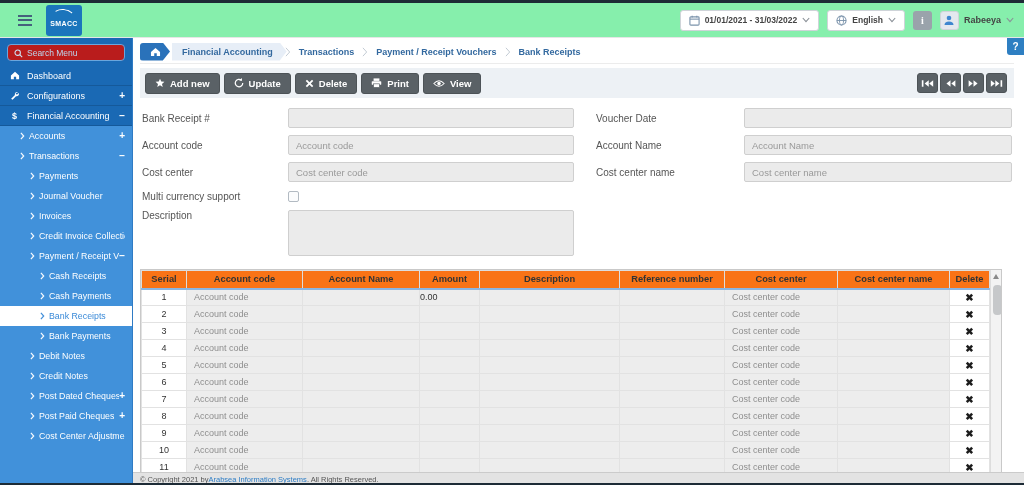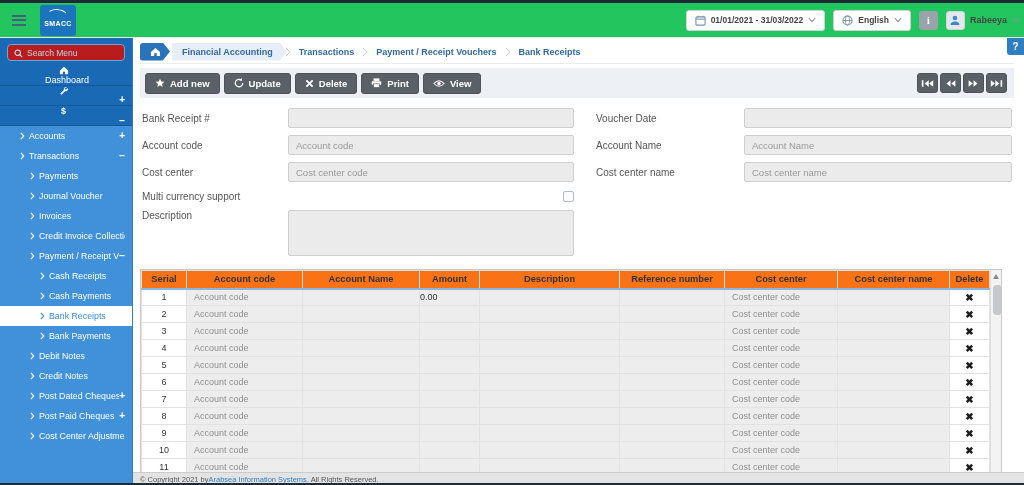--- a/index.html
+++ b/index.html
@@ -2,21 +2,21 @@
 <html><head>
 <meta charset="utf-8">
 <style>
   * { margin:0; padding:0; box-sizing:border-box; }
   html,body { background:#fff; }
   body { font-family:"Liberation Sans", sans-serif; }
   .app { width:1024px; height:485px; position:relative; background:#fff; overflow:hidden; border-bottom:2px solid #1d2b36;}
   .top-strip { height:3px; background:#1d2b36; }
 
   
-  .header { height:35px; background:#22c55e; display:flex; align-items:center; padding:0 4px; border-bottom:1px solid #e6e6e6; }
+  .header { height:35px; background:#86efac; display:flex; align-items:center; padding:0 10px; border-bottom:1px solid #e6e6e6; }
   .hamburger { width:14px; display:flex; flex-direction:column; gap:2.5px; cursor:pointer; margin-left:8px; }
   .hamburger i { display:block; height:2px; background:#45617c; }
   .logo { width:36px; height:31px; background:#1b75bc; border-radius:3px; margin-left:14px; position:relative; display:flex; align-items:flex-end; justify-content:center; }
   .logo .swoosh { position:absolute; top:4px; left:6px; width:23px; height:12px; border:1.6px solid #fff; border-color:#fff transparent transparent transparent; border-radius:50%/ 70% 70% 0 0; transform:rotate(6deg); }
   .logo .brand { color:#fff; font-size:7px; font-weight:bold; letter-spacing:.4px; padding-bottom:9px; }
   .hdr-right { margin-left:auto; display:flex; align-items:center; gap:8px; }
   .chip { display:flex; align-items:center; gap:5px; border:1px solid #cfd4d9; border-radius:3px; height:21px; padding:0 8px; background:#fff; font-size:8.5px; font-weight:600; color:#444; cursor:pointer; }
   .chip svg { display:block; }
   .chev { color:#8a9097; }
   .info-btn { width:19px; height:19px; background:#9aa3ab; border:none; border-radius:3px; color:#fff; font-weight:bold; font-size:10px; font-family:"Liberation Serif", serif; cursor:pointer; }
@@ -32,21 +32,21 @@
   .search-wrap { padding:6px 7px 5px 7px; }
   .search-box { height:17px; background:#b91c1c; border:1px solid #6aa6dd; border-radius:4px; display:flex; align-items:center; gap:4px; padding:0 6px; }
   .search-box input { background:transparent; border:none; outline:none; color:#dceafa; font-size:8.5px; width:90px; font-family:"Liberation Sans", sans-serif; }
   .search-box input::placeholder { color:#bcd8f0; }
   .side-item { height:20px; display:flex; align-items:center; color:#fff; font-size:8.8px; cursor:pointer; padding-right:7px; }
   .side-item.top { background:#1a69b4; border-bottom:1px solid #15599a; font-size:9px; }
   .side-item .s-icon { width:11px; display:flex; justify-content:center; margin-right:7px; font-size:9px; font-weight:bold; }
   .side-item .s-chev { display:flex; margin-right:4px; opacity:.95; }
   .side-item .s-label { white-space:nowrap; overflow:hidden; }
   .side-item .s-exp { margin-left:auto; font-weight:bold; font-size:10px; line-height:10px; }
-  .lvl0 { padding-left:9px;flex-direction:column; }
+  .lvl0 { padding-left:9px; }
   .lvl1 { padding-left:20px; }
   .lvl2 { padding-left:30px; }
   .lvl3 { padding-left:40px; }
   .side-item.selected { background:#fff; color:#3a8ad8; }
 
   
   .main { flex:1; position:relative; padding:0 10px 0 7px; background:#fff; }
   .breadcrumb-row { height:24px; margin-top:2px; display:flex; align-items:center; border-bottom:1px solid #ececec; }
   .crumb-home { width:30px; height:18px; background:#2a72ba; display:flex; align-items:center; justify-content:center; clip-path:polygon(0 0,76% 0,100% 50%,76% 100%,0 100%); border-radius:3px 0 0 3px; cursor:pointer; flex-shrink:0; }
   .crumb { font-size:9px; color:#33699f; font-weight:600; padding:0 10px; height:18px; display:flex; align-items:center; cursor:pointer; white-space:nowrap; }
@@ -57,21 +57,21 @@
   .toolbar { height:30px; background:#edf1f5; margin-top:4px; display:flex; align-items:center; padding:0 5px; }
   .tbtn { height:21px; background:#5a6166; color:#fff; border:1px solid #4d5357; border-radius:3px; font-size:9.5px; font-weight:bold; display:flex; align-items:center; gap:5px; padding:0 9px; margin-right:4px; cursor:pointer; font-family:"Liberation Sans", sans-serif; }
   .tbtn svg { display:block; }
   .navgrp { margin-left:auto; display:flex; gap:2px; margin-right:2px; }
   .nbtn { width:21px; height:20px; background:#5a6166; border:1px solid #4d5357; border-radius:3px; display:flex; align-items:center; justify-content:center; cursor:pointer; }
 
   
   .form-area { display:flex; padding:10px 2px 2px 2px; }
   .fcol-l { width:432px; flex-shrink:0; }
   .fcol-r { flex:1; margin-left:22px; }
-  .frow { display:flex; align-items:center; margin-bottom:7px;justify-content:space-between; }
+  .frow { display:flex; align-items:center; margin-bottom:7px; }
   .frow.top-align { align-items:flex-start; }
   .flabel { font-size:10px; color:#555; }
   .fcol-l .flabel { width:146px; flex-shrink:0; }
   .fcol-r .flabel { width:148px; flex-shrink:0; }
   .finput { height:20px; background:#ebebeb; border:1px solid #cfcfcf; border-radius:2px; flex:1; font-size:9.5px; color:#444; padding:0 7px; font-family:"Liberation Sans", sans-serif; }
   .finput::placeholder { color:#999; }
   .ftextarea { height:46px; background:#ebebeb; border:1px solid #cfcfcf; border-radius:2px; flex:1; resize:none; font-family:"Liberation Sans", sans-serif; font-size:9.5px; padding:4px 7px;
     background-image:linear-gradient(135deg, transparent 0 88%, #aaa 88% 89%, transparent 89% 93%, #aaa 93% 94%, transparent 94%); background-size:10px 10px; background-repeat:no-repeat; background-position:bottom right; }
   .checkbox { width:11px; height:11px; border:1px solid #b2bac2; border-radius:2px; background:#fbfcfd; cursor:pointer; }
   .chk-row { height:14px; margin-bottom:7px; }

